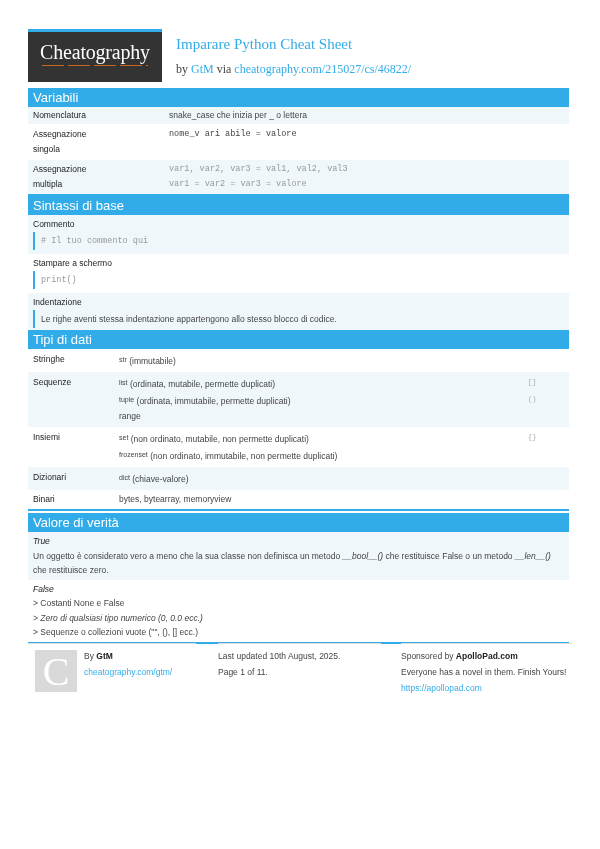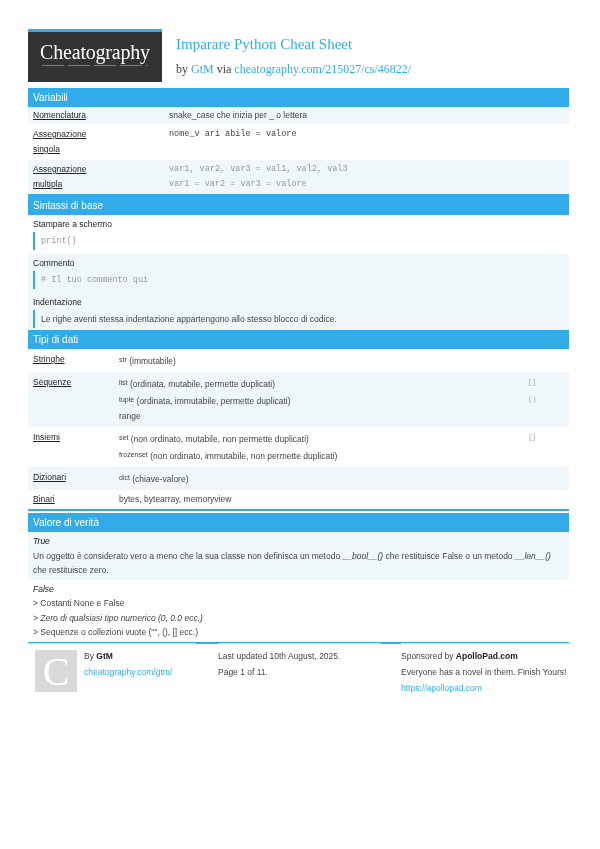--- a/index.html
+++ b/index.html
@@ -9,24 +9,24 @@
   .header { position: absolute; left: 28px; top: 29px; width: 544px; height: 46px; }
   .logo { position: absolute; left: 0; top: 0; width: 134px; height: 53px; background: #333; border-top: 3px solid #32ace8; }
   .logo-text { position: absolute; left: 0; right: 0; top: 9px; text-align: center; font-family: "Liberation Serif", serif; font-size: 20px; color: #ffffff; letter-spacing: -0.2px; }
   .logo-underline { position: absolute; left: 14px; top: 33px; width: 106px; height: 1px; background: repeating-linear-gradient(90deg, #c9661f 0 22px, transparent 22px 26px); }
   .title-block { position: absolute; left: 148px; top: 7px; }
   .doc-title { font-family: "Liberation Serif", serif; font-size: 15px; color: #32ace8; line-height: 17px; }
   .byline { font-family: "Liberation Serif", serif; font-size: 12px; color: #444; line-height: 16px; margin-top: 8px; }
   .byline .lnk { color: #32ace8; }
 
   .section { position: absolute; left: 28px; width: 541px; border-bottom: 2px solid #32ace8; }
-  .sec-head { height: 19px; background: #32ace8; color: #ffffff; font-size: 10px; line-height: 19px; padding-left: 5px; }
+  .sec-head { height: 19px; background: #32ace8; color: #ffffff; font-size: 13px; line-height: 19px; padding-left: 5px; }
   .row { display: flex; font-size: 8.5px; line-height: 15px; padding: 1px 5px 1px 5px; }
   .row.alt { background: #f0f7fb; }
-  .row .k { width: 136px; color: #222; flex-shrink: 0; text-decoration: underline; }
+  .row .k { width: 136px; color: #222; flex-shrink: 0; }
   .row .v { flex: 1; color: #444; }
   .mono { font-family: "Liberation Mono", monospace; color: #999; font-size: 8.5px; }
   .row2 .k { width: 86px; }
 
   .sub-title { font-size: 8.5px; color: #222; line-height: 15px; padding: 2px 5px 0 5px; }
   .quote { margin: 0 5px 2px 5px; border-left: 2px solid #32ace8; padding: 2px 0 2px 6px; font-size: 8.5px; line-height: 14px; }
   .blk { padding-bottom: 2px; }
   .blk.alt { background: #f0f7fb; }
 
   .sup { font-size: 7px; vertical-align: 2px; }
@@ -75,27 +75,27 @@
     <div class="k" style="padding-right:60px;">Assegnazione multipla</div>
     <div class="v">
       <div class="mono">var1, var2, var3 = val1, val2, val3</div>
       <div class="mono">var1 = var2 = var3 = valore</div>
     </div>
   </div>
 </div>
 
 <div class="section" style="top:196px;">
   <div class="sec-head">Sintassi di base</div>
+  <div class="blk alt">
+    <div class="sub-title">Commento</div>
+    <div class="quote mono"># Il tuo commento qui</div>
+  </div>
   <div class="blk">
     <div class="sub-title">Stampare a schermo</div>
     <div class="quote mono">print()</div>
-  </div>
-  <div class="blk alt">
-    <div class="sub-title">Commento</div>
-    <div class="quote mono"># Il tuo commento qui</div>
   </div>
   <div class="blk alt">
     <div class="sub-title">Indentazione</div>
     <div class="quote" style="color:#444;">Le righe aventi stessa indentazione appartengono allo stesso blocco di codice.</div>
   </div>
 </div>
 
 <div class="section" style="top:330px;">
   <div class="sec-head">Tipi di dati</div>
 

